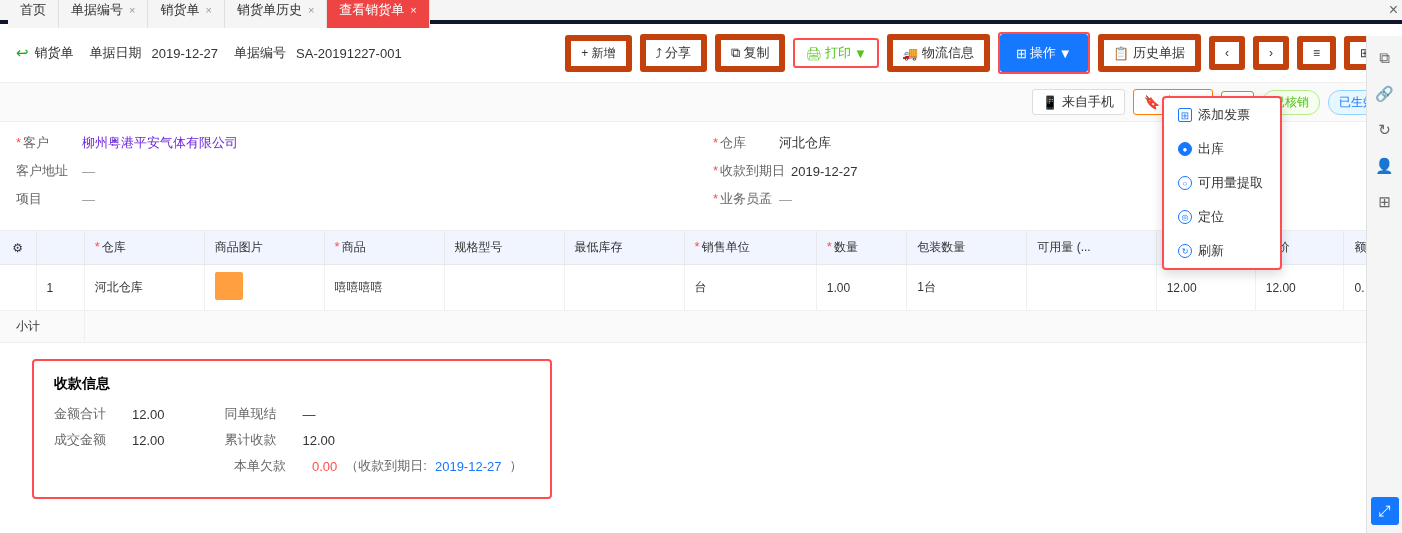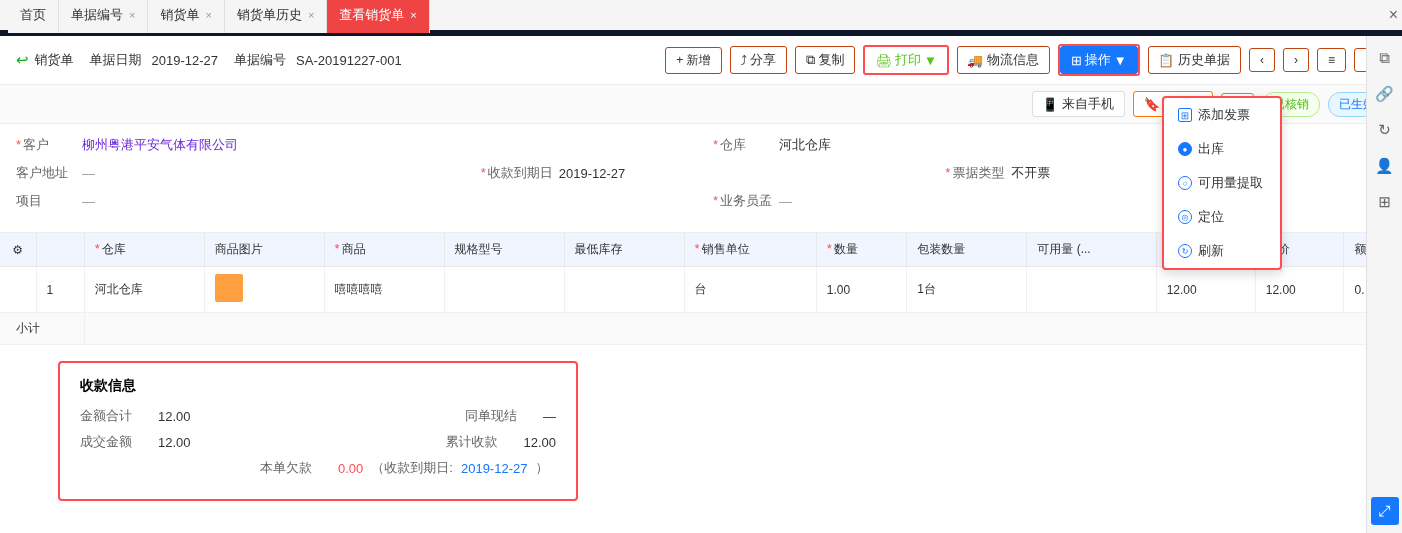--- a/index.html
+++ b/index.html
@@ -1,21 +1,21 @@
 <!DOCTYPE html>
 <html><head>
   <meta charset="utf-8">
   <style>
     * { box-sizing: border-box; margin: 0; padding: 0; font-family: 'Microsoft YaHei', Arial, sans-serif; font-size: 13px; }
     body { background: #f0f2f5; width: 1402px; min-height: 533px; overflow: hidden; }
 
     
     .tab-bar {
-      display: flex; align-items: center; background: #f5f5f5; border-bottom: 6px solid #0f172a;
-      padding: 0 8px; height: 36px; position: relative;
+      display: flex; align-items: center; background: #f5f5f5; border-bottom: 4px solid #0f172a;
+      padding: 0 8px; height: 24px; position: relative;
     }
     .tab {
       display: flex; align-items: center; padding: 0 12px; height: 36px; cursor: pointer;
       border-right: 1px solid #e0e0e0; font-size: 13px; color: #333; white-space: nowrap;
       background: #f5f5f5;
     }
     .tab.active { background: #fff; border-top: 2px solid #1aad19; font-weight: 500; }
     .tab .close-icon { margin-left: 6px; color: #999; font-size: 11px; cursor: pointer; }
     .tab-close-btn {
       position: absolute; right: 4px; top: 50%; transform: translateY(-50%);
@@ -26,21 +26,21 @@
     .doc-header {
       display: flex; align-items: center; padding: 8px 16px; border-bottom: 1px solid #eee;
       background: #fff;
     }
     .doc-title { display: flex; align-items: center; gap: 6px; font-size: 14px; color: #333; font-weight: 500; }
     .doc-meta { display: flex; align-items: center; gap: 16px; margin-left: 16px; font-size: 13px; color: #333; }
     .doc-meta span { display: flex; align-items: center; gap: 10px; }
     .doc-actions {
       margin-left: auto; display: flex; align-items: center; gap: 8px;
     }
-    .btn { padding: 4px 10px; border: 1px solid #c2410c; border-radius: 3px; cursor: pointer; background: #fff; font-size: 12px; color: #333; white-space: nowrap; display: flex; align-items: center; gap: 3px; }
+    .btn { padding: 4px 10px; border: 6px solid #c2410c; border-radius: 3px; cursor: pointer; background: #fff; font-size: 12px; color: #333; white-space: nowrap; display: flex; align-items: center; gap: 3px; }
     .btn-print { background: #fff; border: 1px solid #52c41a; color: #52c41a; }
     .btn-operations { background: #1677ff; color: #fff; border-color: #1677ff; }
 
     
     .sub-toolbar {
       display: flex; align-items: center; justify-content: flex-end; padding: 6px 16px;
       background: #fafafa; border-bottom: 1px solid #eee; gap: 8px;
     }
     .sub-btn { padding: 3px 10px; border: 1px solid #ddd; border-radius: 3px; cursor: pointer; background: #fff; font-size: 12px; color: #333; display: flex; align-items: center; gap: 3px; white-space: nowrap; }
     .sub-btn.orange { color: #ff7a00; border-color: #ff7a00; }
@@ -70,21 +70,21 @@
     .th-gear { width: 36px; text-align: center; }
     .required-star { color: #ff4d4f; margin-right: 2px; }
     .product-img { width: 28px; height: 28px; background: #ff9f40; display: inline-flex; align-items: center; justify-content: center; border-radius: 2px; }
 
     
     .payment-section {
       border: 2px solid #ff4d4f; border-radius: 4px; padding: 14px 20px;
       margin: 8px 16px; display: inline-block; min-width: 520px; background: #fff;
     }
     .payment-title { font-size: 14px; font-weight: bold; margin-bottom: 12px; }
-    .payment-row { display: flex; align-items: center; gap: 60px; margin-bottom: 8px; justify-content: space-between; }
+    .payment-row { display: flex; align-items: center; gap: 60px; margin-bottom: 8px; }
     .payment-item { display: flex; align-items: center; gap: 8px; }
     .payment-label { color: #666; min-width: 70px; }
     .payment-value { color: #333; }
     .payment-red { color: #ff4d4f; }
     .payment-date { color: #1677ff; }
 
     
     .dropdown-overlay {
       position: absolute; top: 96px; right: 120px; background: #fff;
       border: 2px solid #ff4d4f; border-radius: 4px; z-index: 100;
@@ -220,24 +220,20 @@
       </div>
     </div>
     <div class="form-row">
       <div class="form-field">
         <span class="form-label">客户地址</span>
         <span class="form-value dash">—</span>
       </div>
       <div class="form-field">
         <span class="form-label required">收款到期日</span>
         <span class="form-value">2019-12-27</span>
-      </div>
-      <div class="form-field">
-        <span class="form-label required">票据类型</span>
-        <span class="form-value">不开票</span>
       </div>
     </div>
     <div class="form-row">
       <div class="form-field">
         <span class="form-label">项目</span>
         <span class="form-value dash">—</span>
       </div>
       <div class="form-field">
         <span class="form-label required">业务员孟</span>
         <span class="form-value dash">—</span>
@@ -285,21 +281,21 @@
           <td>0.</td>
         </tr>
         <tr class="subtotal-row">
           <td colspan="2">小计</td>
           <td colspan="12"></td>
         </tr>
       </tbody>
     </table>
   </div>
 
-  <div style="padding: 8px 16px; margin-left: 26px;">
+  <div style="padding: 8px 16px;">
     <div class="payment-section">
       <div class="payment-title">收款信息</div>
       <div class="payment-row">
         <div class="payment-item">
           <span class="payment-label">金额合计</span>
           <span class="payment-value">12.00</span>
         </div>
         <div class="payment-item">
           <span class="payment-label">同单现结</span>
           <span class="payment-value dash">—</span>

